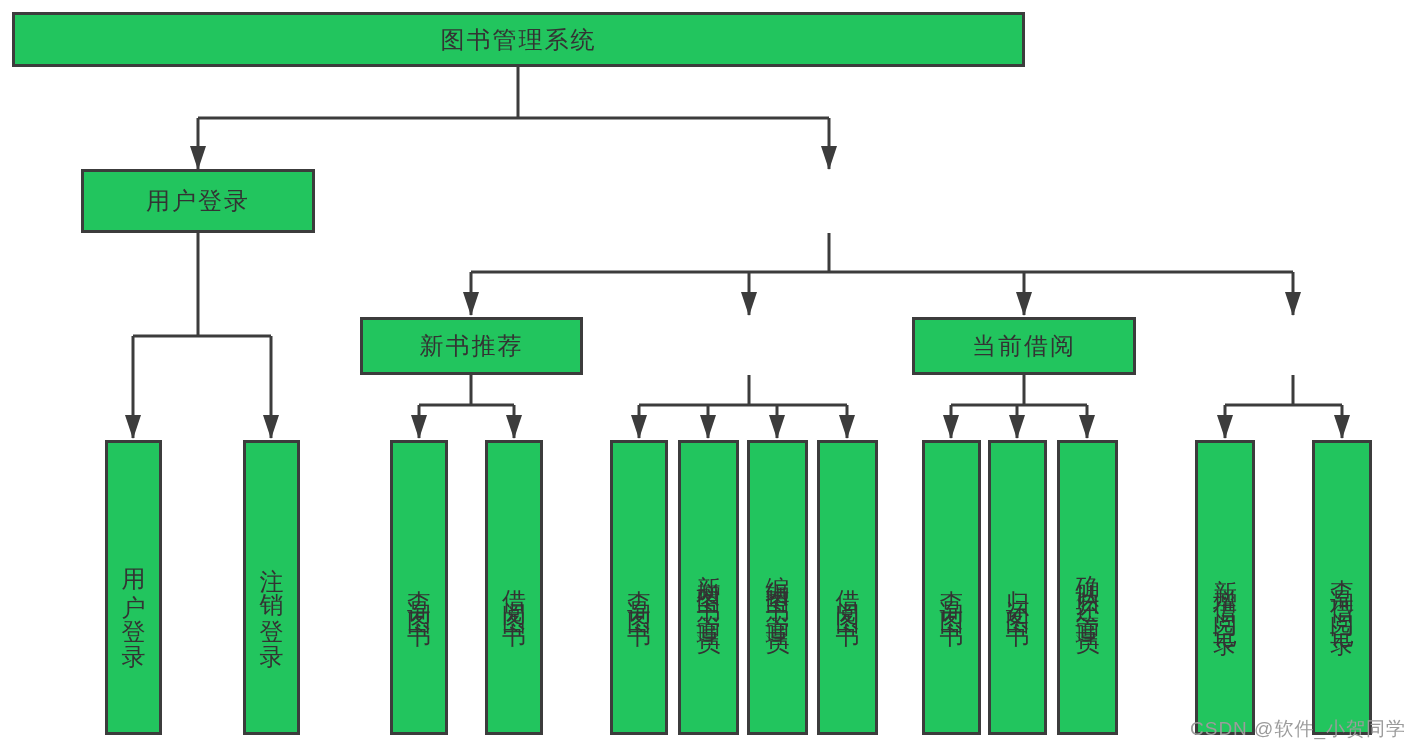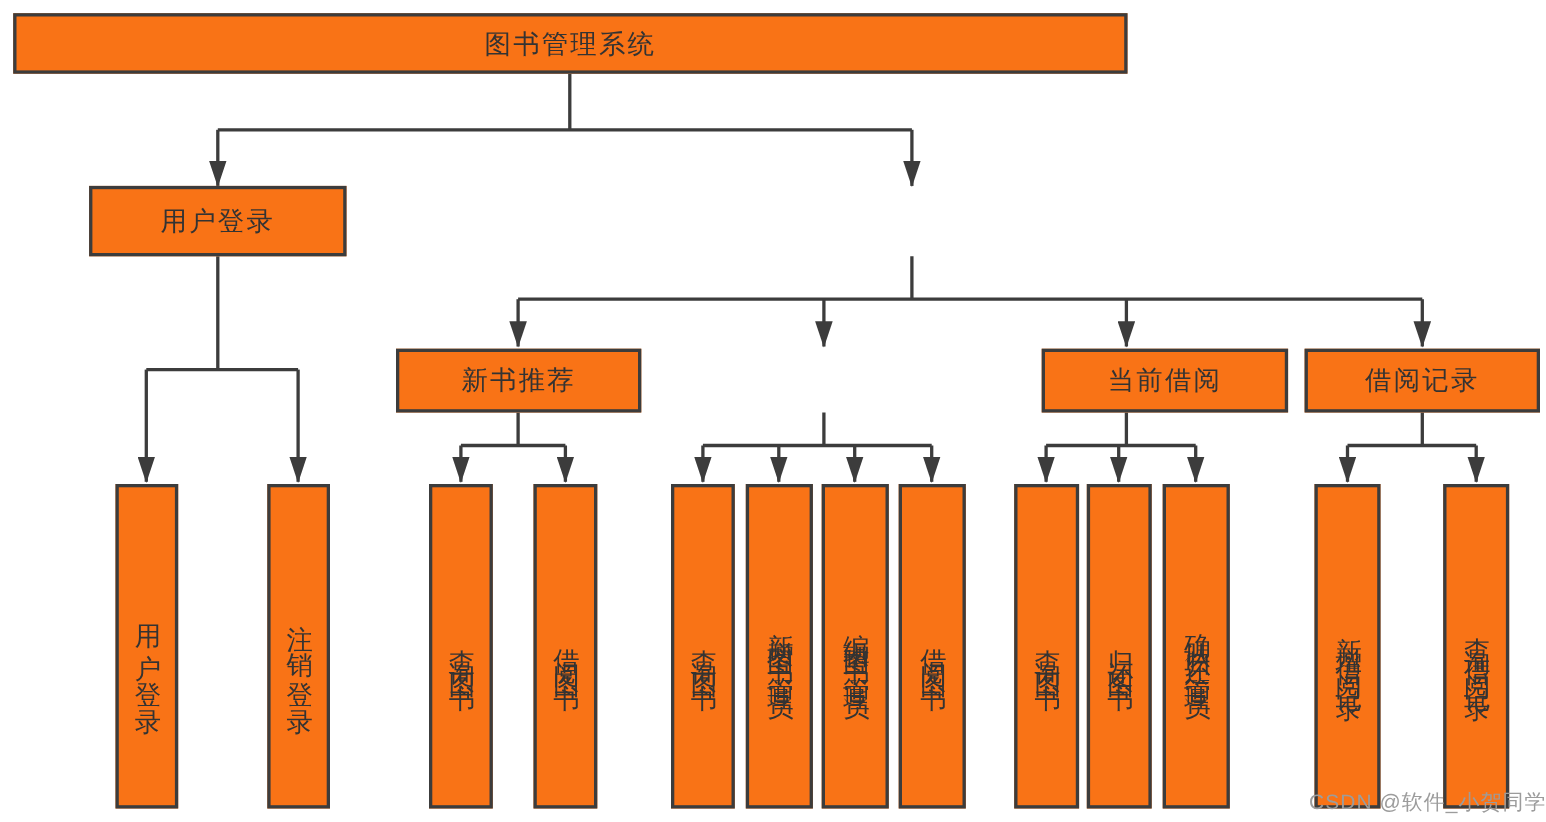--- a/index.html
+++ b/index.html
@@ -13,21 +13,21 @@
   html,body{background:var(--background);}
   body{
     font-family:"Liberation Sans","DejaVu Sans",sans-serif;
     width:1405px;height:747px;position:relative;overflow:hidden;
   }
   .stage{position:absolute;left:0;top:0;width:1405px;height:747px;background:var(--background);}
   svg.connectors{position:absolute;left:0;top:0;width:1405px;height:747px;z-index:1;}
   svg.connectors path, svg.connectors line{stroke:var(--line);stroke-width:3;fill:none;}
   svg.connectors polygon{fill:var(--line);stroke:none;}
   .hbox,.vbox{
-    position:absolute;background:#f97316;border:3px solid var(--line);
+    position:absolute;background:#22c55e;border:3px solid var(--line);
     display:flex;align-items:center;justify-content:center;
     color:var(--text);z-index:2;
   }
   .hbox{font-size:24px;letter-spacing:2px;white-space:nowrap;}
   .vtext{
     writing-mode:vertical-rl;text-orientation:mixed;
     font-size:24px;color:var(--text);line-height:1;white-space:nowrap;
   }
   .sp-wide{letter-spacing:26px;margin-top:26px;}
   .sp-mid{letter-spacing:11px;margin-top:11px;}
@@ -86,25 +86,22 @@
     <span>图书管理系统</span>
   </div>
 
   <div class="hbox" style="left:81px;top:169px;width:234px;height:64px;">
     <span>用户登录</span>
   </div>
 
   <div class="hbox" style="left:360px;top:317px;width:223px;height:58px;justify-content:center;">
     <span>新书推荐</span>
   </div>
-  <div class="hbox" style="left:912px;top:317px;width:224px;height:58px;margin-left:35px;">
+  <div class="hbox" style="left:912px;top:317px;width:224px;height:58px;">
     <span>当前借阅</span>
-  </div>
-  <div class="hbox" style="left:1186px;top:317px;width:214px;height:58px;">
-    <span>借阅记录</span>
   </div>
 
   <div class="vbox" style="left:105px;top:440px;width:57px;height:295px;">
     <span class="vtext sp-wide">用户登录</span>
   </div>
   <div class="vbox" style="left:243px;top:440px;width:57px;height:295px;">
     <span class="vtext sp-wide">注销登录</span>
   </div>
 
   <div class="vbox" style="left:390px;top:440px;width:58px;height:295px;">

